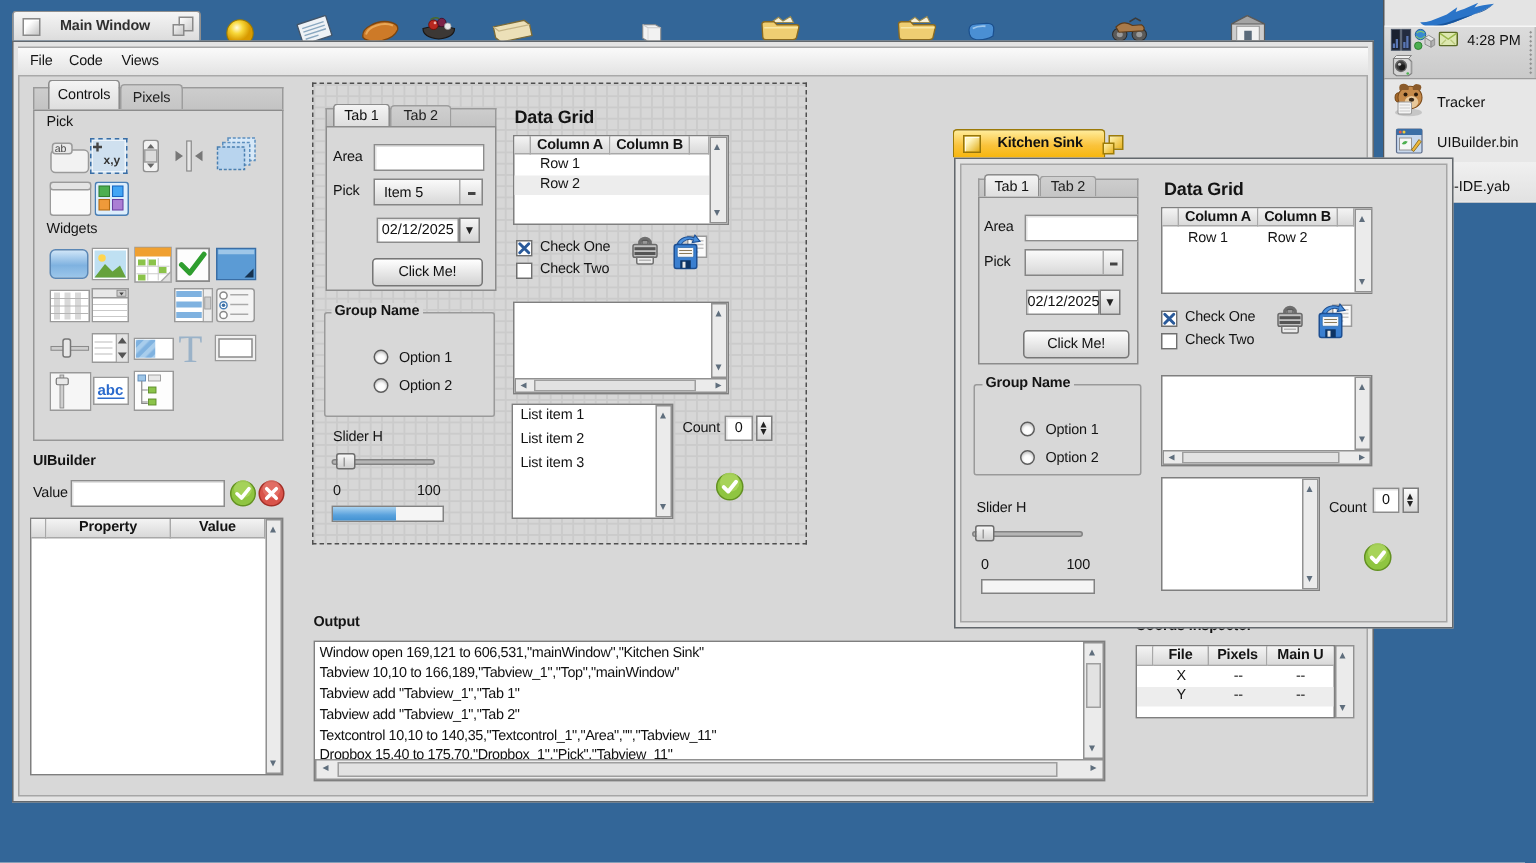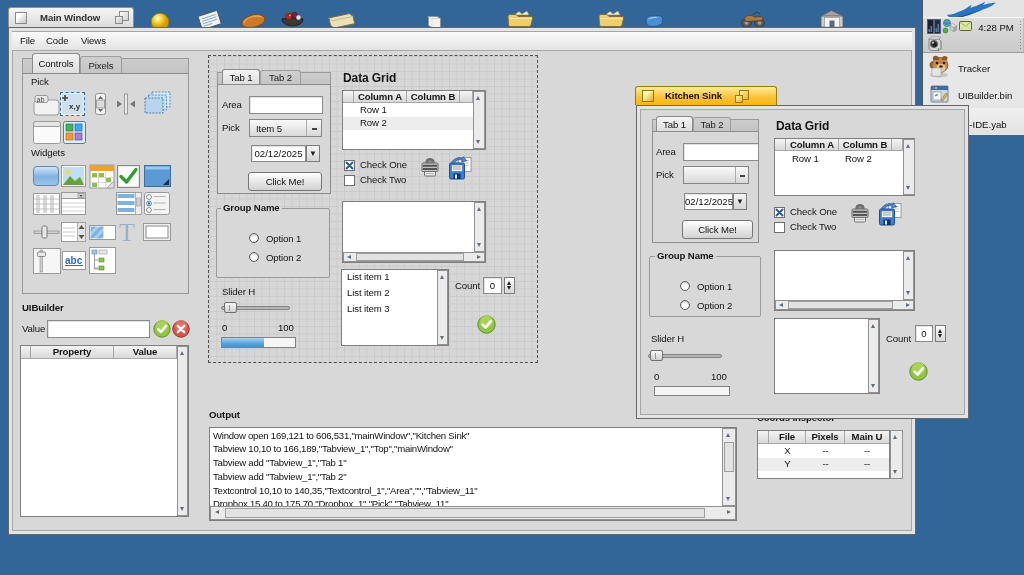--- a/index.html
+++ b/index.html
@@ -528,21 +528,21 @@
 <div class="abs" style="left:758px;top:458px;width:131px;height:13px;background:#ededed;"></div>
 <div class="lbl" style="left:769px;top:458px;width:37px;text-align:center;">Y</div>
 <div class="lbl" style="left:806px;top:458px;width:39px;text-align:center;">--</div>
 <div class="lbl" style="left:845px;top:458px;width:44px;text-align:center;">--</div>
 <div class="sb" style="left:890px;top:430px;width:13px;height:49px;">
  <div class="arr au" style="left:2px;top:4px;"></div>
  <div class="arr ad" style="left:2px;bottom:4px;"></div>
 </div>
 
 <div class="winframe" style="left:636px;top:105px;width:333px;height:314px;"></div>
-<div class="wtab act" style="left:635px;top:86px;width:142px;height:19px;">
+<div class="wtab act" style="left:635px;top:86px;width:102px;height:19px;">
  <div class="cbox" style="left:6px;top:3px;"></div>
  <div class="ttl" style="left:29px;top:3px;">Kitchen Sink</div>
  <div class="zsq" style="left:103px;top:3px;width:10px;height:10px;"></div>
  <div class="zsq" style="left:99px;top:8px;width:8px;height:8px;"></div>
 </div>
 <div class="tvbox" style="left:652px;top:131px;width:107px;height:112px;"></div>
 <div class="tstrip" style="left:652px;top:119px;width:107px;height:12px;"></div>
 <div class="tab2" style="left:693px;top:117px;width:38px;height:14px;line-height:14px;">Tab 2</div>
 <div class="tab1" style="left:656px;top:116px;width:37px;height:15px;line-height:15px;">Tab 1</div>
 <div class="lbl" style="left:656px;top:146px;">Area</div>

